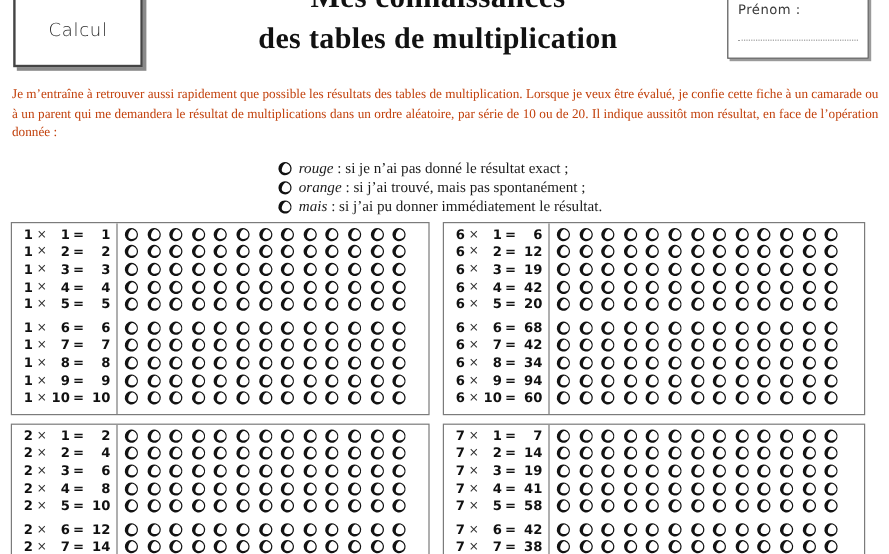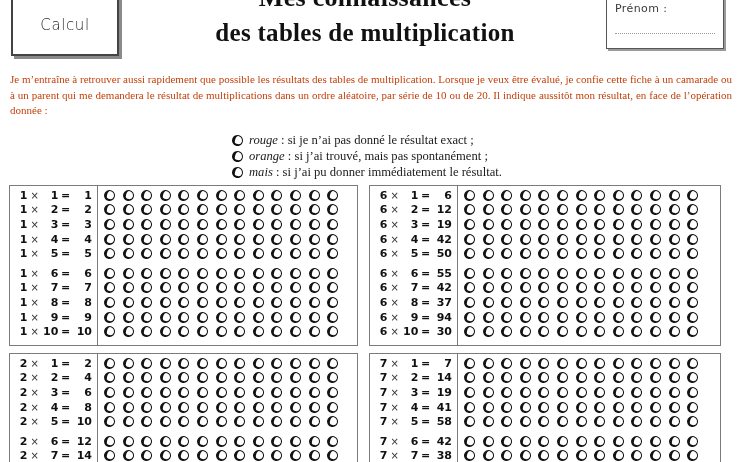--- a/index.html
+++ b/index.html
@@ -496,56 +496,56 @@
             <span class="eq-op">×</span>
             <span class="eq-b">4</span>
             <span class="eq-eqs">=</span>
             <span class="eq-res">42</span>
           </div>
           <div class="eq-row gap-after">
             <span class="eq-a">6</span>
             <span class="eq-op">×</span>
             <span class="eq-b">5</span>
             <span class="eq-eqs">=</span>
-            <span class="eq-res">50</span>
+            <span class="eq-res">20</span>
           </div>
           <div class="eq-row">
             <span class="eq-a">6</span>
             <span class="eq-op">×</span>
             <span class="eq-b">6</span>
             <span class="eq-eqs">=</span>
-            <span class="eq-res">55</span>
+            <span class="eq-res">68</span>
           </div>
           <div class="eq-row">
             <span class="eq-a">6</span>
             <span class="eq-op">×</span>
             <span class="eq-b">7</span>
             <span class="eq-eqs">=</span>
             <span class="eq-res">42</span>
           </div>
           <div class="eq-row">
             <span class="eq-a">6</span>
             <span class="eq-op">×</span>
             <span class="eq-b">8</span>
             <span class="eq-eqs">=</span>
-            <span class="eq-res">37</span>
+            <span class="eq-res">34</span>
           </div>
           <div class="eq-row">
             <span class="eq-a">6</span>
             <span class="eq-op">×</span>
             <span class="eq-b">9</span>
             <span class="eq-eqs">=</span>
             <span class="eq-res">94</span>
           </div>
           <div class="eq-row">
             <span class="eq-a">6</span>
             <span class="eq-op">×</span>
             <span class="eq-b">10</span>
             <span class="eq-eqs">=</span>
-            <span class="eq-res">30</span>
+            <span class="eq-res">60</span>
           </div>
         </div>
         <div class="dot-col">
           <div class="dot-row">
             <span class="dot"></span>
             <span class="dot"></span>
             <span class="dot"></span>
             <span class="dot"></span>
             <span class="dot"></span>
             <span class="dot"></span>

